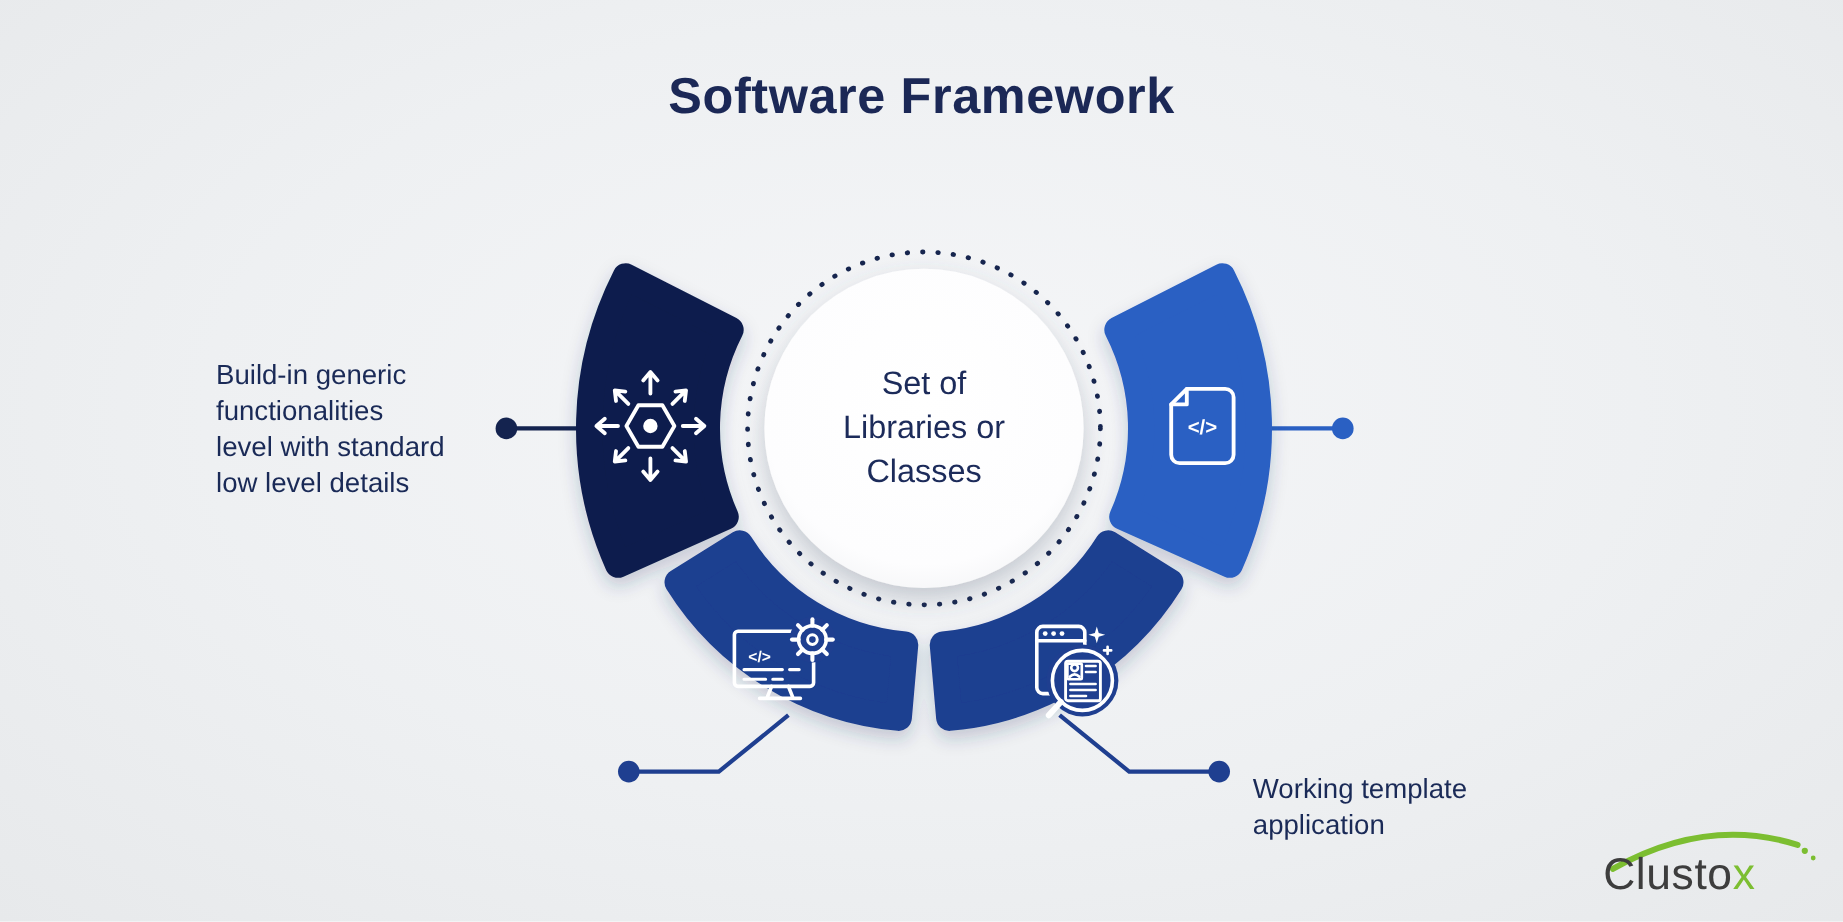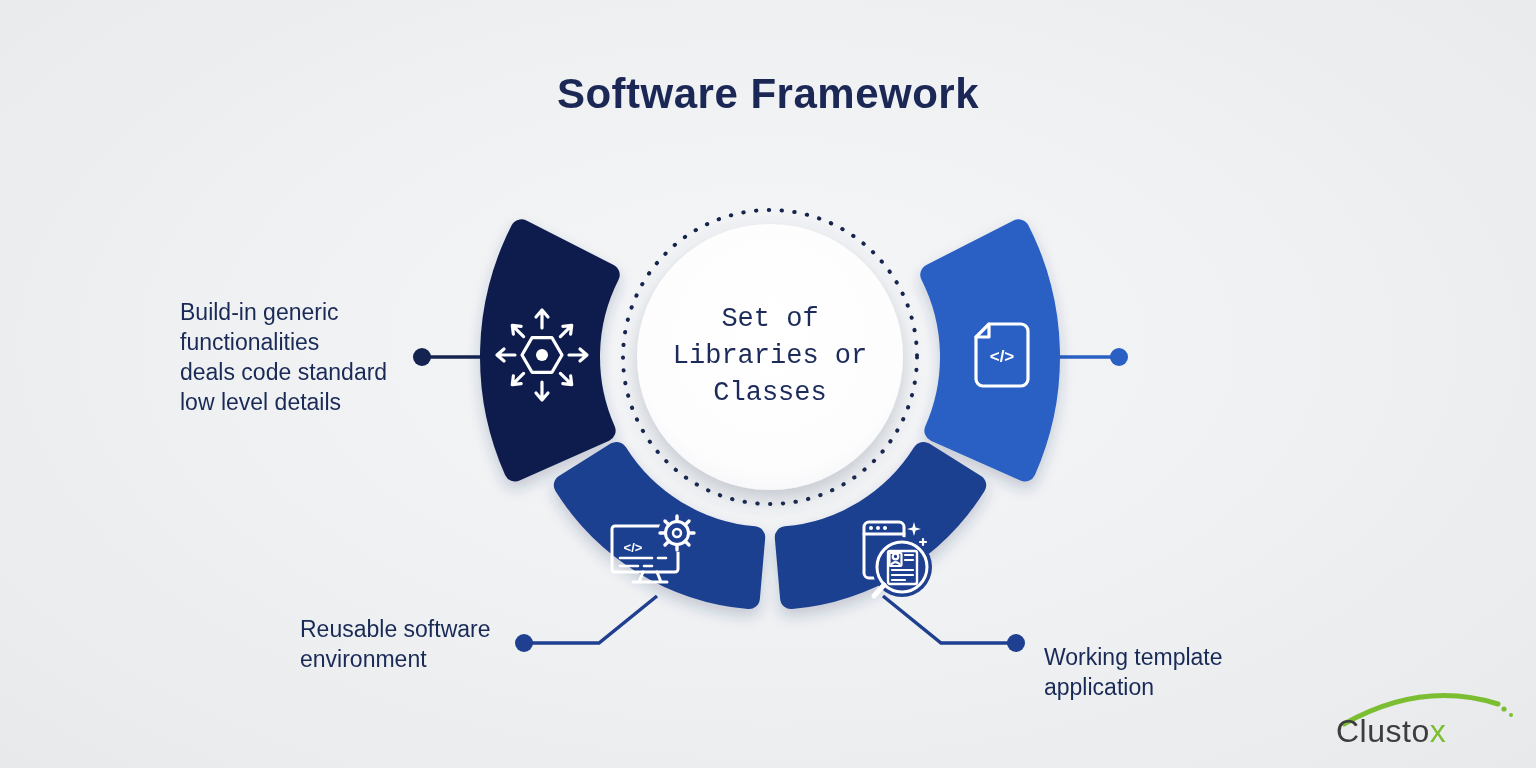--- a/index.html
+++ b/index.html
@@ -3,43 +3,43 @@
 <meta charset="utf-8">
 <style>
   html,body{margin:0;padding:0;}
   body{
     width:1536px;height:768px;overflow:hidden;position:relative;
     font-family:"Liberation Sans",sans-serif;
     background:radial-gradient(ellipse at 50% 45%, #f5f6f8 0%, #eef0f2 55%, #e7e9eb 100%);
   }
   .stage{position:absolute;inset:0;}
   .title{
-    position:absolute;left:0;top:70px;width:100%;
+    position:absolute;left:0;top:56px;width:100%;
     text-align:center;font-size:42px;font-weight:700;color:#1b2856;
     letter-spacing:0.5px;
   }
   .diagram-svg{position:absolute;left:0;top:0;}
   .note{
     position:absolute;white-space:pre-line;color:#1a2a57;
     font-size:23px;line-height:30px;font-weight:400;
   }
   .note-top-left{left:180px;top:297px;}
   .note-top-right{left:1140px;top:314px;}
   .note-bottom-left{left:300px;top:614px;}
   .note-bottom-right{left:1044px;top:614px;margin-top:28px;}
   .center-label{
     position:absolute;left:640px;top:301px;width:260px;
     text-align:center;white-space:pre-line;
-    font-size:27px;line-height:37px;font-weight:500;color:#1c2b5a;font-family:Liberation Mono, monospace;
+    font-size:27px;line-height:37px;font-weight:500;color:#1c2b5a;
   }
   .logo{position:absolute;right:16px;bottom:18px;width:186px;height:66px;}
   .logo-swoosh{position:absolute;left:0;top:-6px;}
   .logo-word{
     position:absolute;left:2px;bottom:0;
-    font-size:32px;font-weight:300;color:#3d3d3d;letter-spacing:0.5px;margin-top:32px;
+    font-size:37px;font-weight:300;color:#3d3d3d;letter-spacing:0.5px;margin-top:32px;
   }
   .logo-accent{color:#7cbe31;font-weight:400;}
 </style>
 </head>
 <body>
 
 <div class="stage">
 
   <div class="title">Software Framework</div>
 
@@ -168,24 +168,22 @@
       </g>
     </g>
   </svg>
 
   <div class="center-label">Set of
 Libraries or
 Classes</div>
 
   <div class="note note-top-left">Build-in generic
 functionalities
-deals code standard
+level with standard
 low level details</div>
-  <div class="note note-bottom-left">Reusable software
-environment</div>
   <div class="note note-bottom-right">Working template
 application</div>
 
   <div class="logo">
     <svg class="logo-swoosh" width="186" height="52" viewBox="0 0 186 52">
       <path d="M10,46 Q88,2 164,26" fill="none" stroke="#7cbe31" stroke-width="5" stroke-linecap="round"></path>
       <circle cx="170" cy="31" r="2.6" fill="#7cbe31"></circle>
       <circle cx="177" cy="37" r="2" fill="#7cbe31"></circle>
     </svg>
     <div class="logo-word"><span>Clusto</span><span class="logo-accent">x</span></div>

